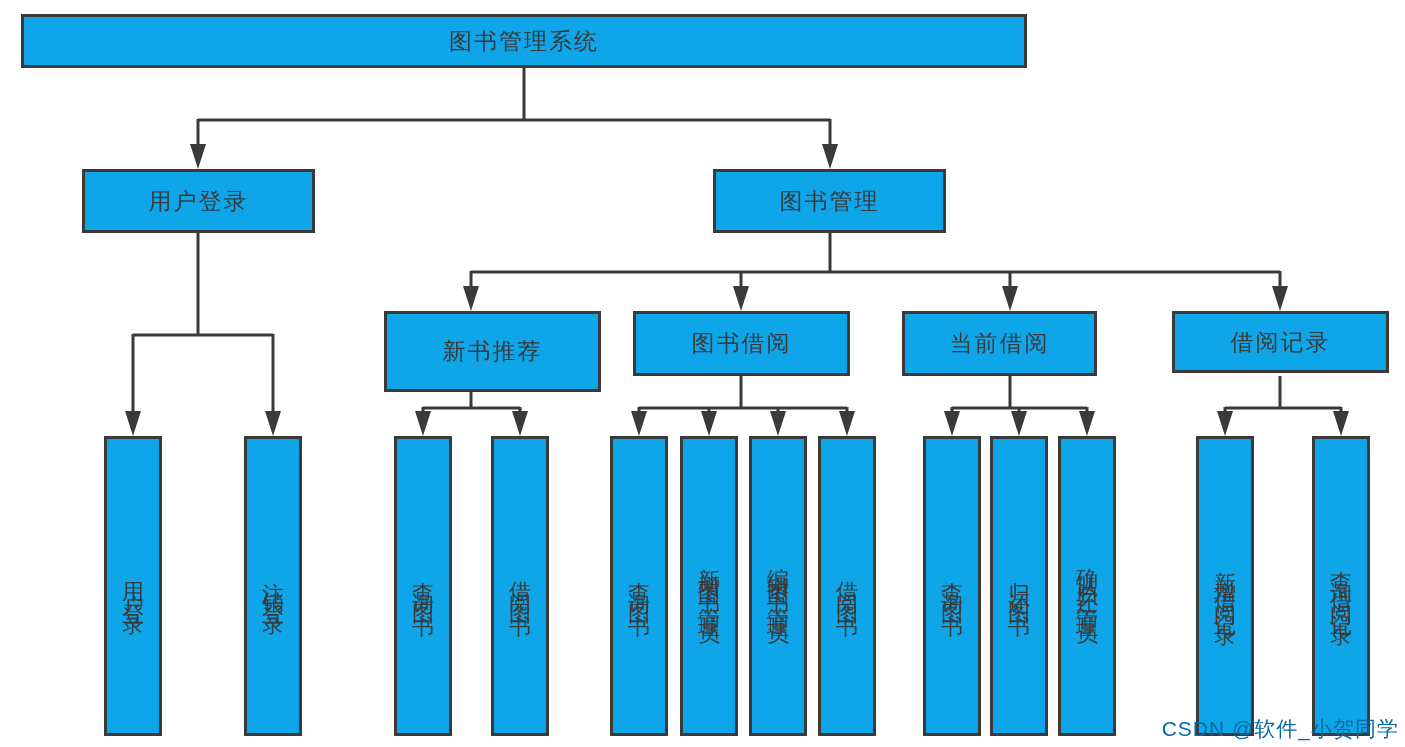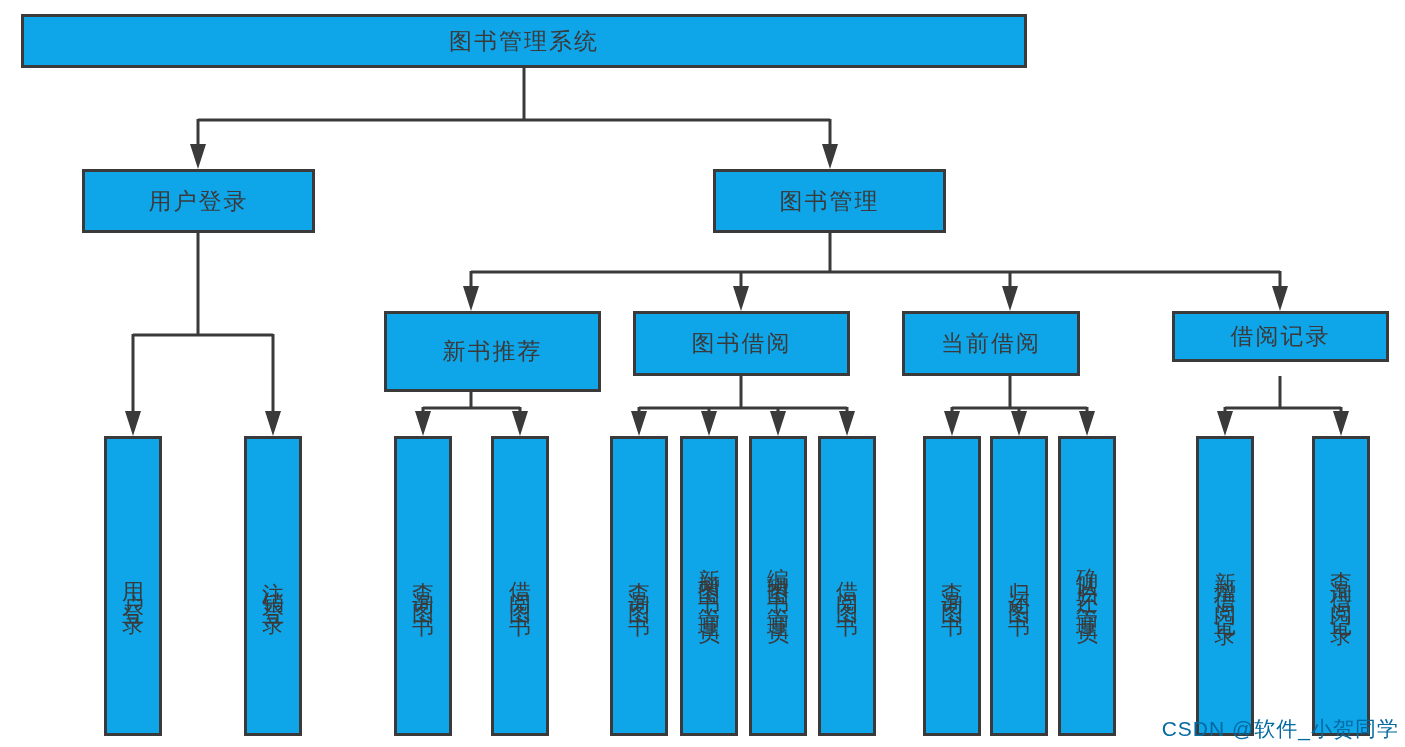--- a/index.html
+++ b/index.html
@@ -59,24 +59,24 @@
   <div class="node hlabel" style="left:713px;top:169px;width:233px;height:64px;">
     <span>图书管理</span>
   </div>
 
   <div class="node hlabel" style="left:374px;top:311px;width:217px;height:81px;margin-left:10px;">
     <span>新书推荐</span>
   </div>
   <div class="node hlabel" style="left:633px;top:311px;width:217px;height:65px;text-align:right;">
     <span>图书借阅</span>
   </div>
-  <div class="node hlabel" style="left:902px;top:311px;width:178px;height:65px;">
+  <div class="node hlabel" style="left:902px;top:311px;width:195px;height:65px;">
     <span>当前借阅</span>
   </div>
-  <div class="node hlabel" style="left:1172px;top:311px;width:217px;height:51px;">
+  <div class="node hlabel" style="left:1172px;top:311px;width:217px;height:62px;">
     <span>借阅记录</span>
   </div>
 
   <div class="node leaf" style="left:104px;top:436px;width:58px;height:300px;">
     <span>用户登录</span>
   </div>
   <div class="node leaf" style="left:244px;top:436px;width:58px;height:300px;">
     <span>注销登录</span>
   </div>
 

